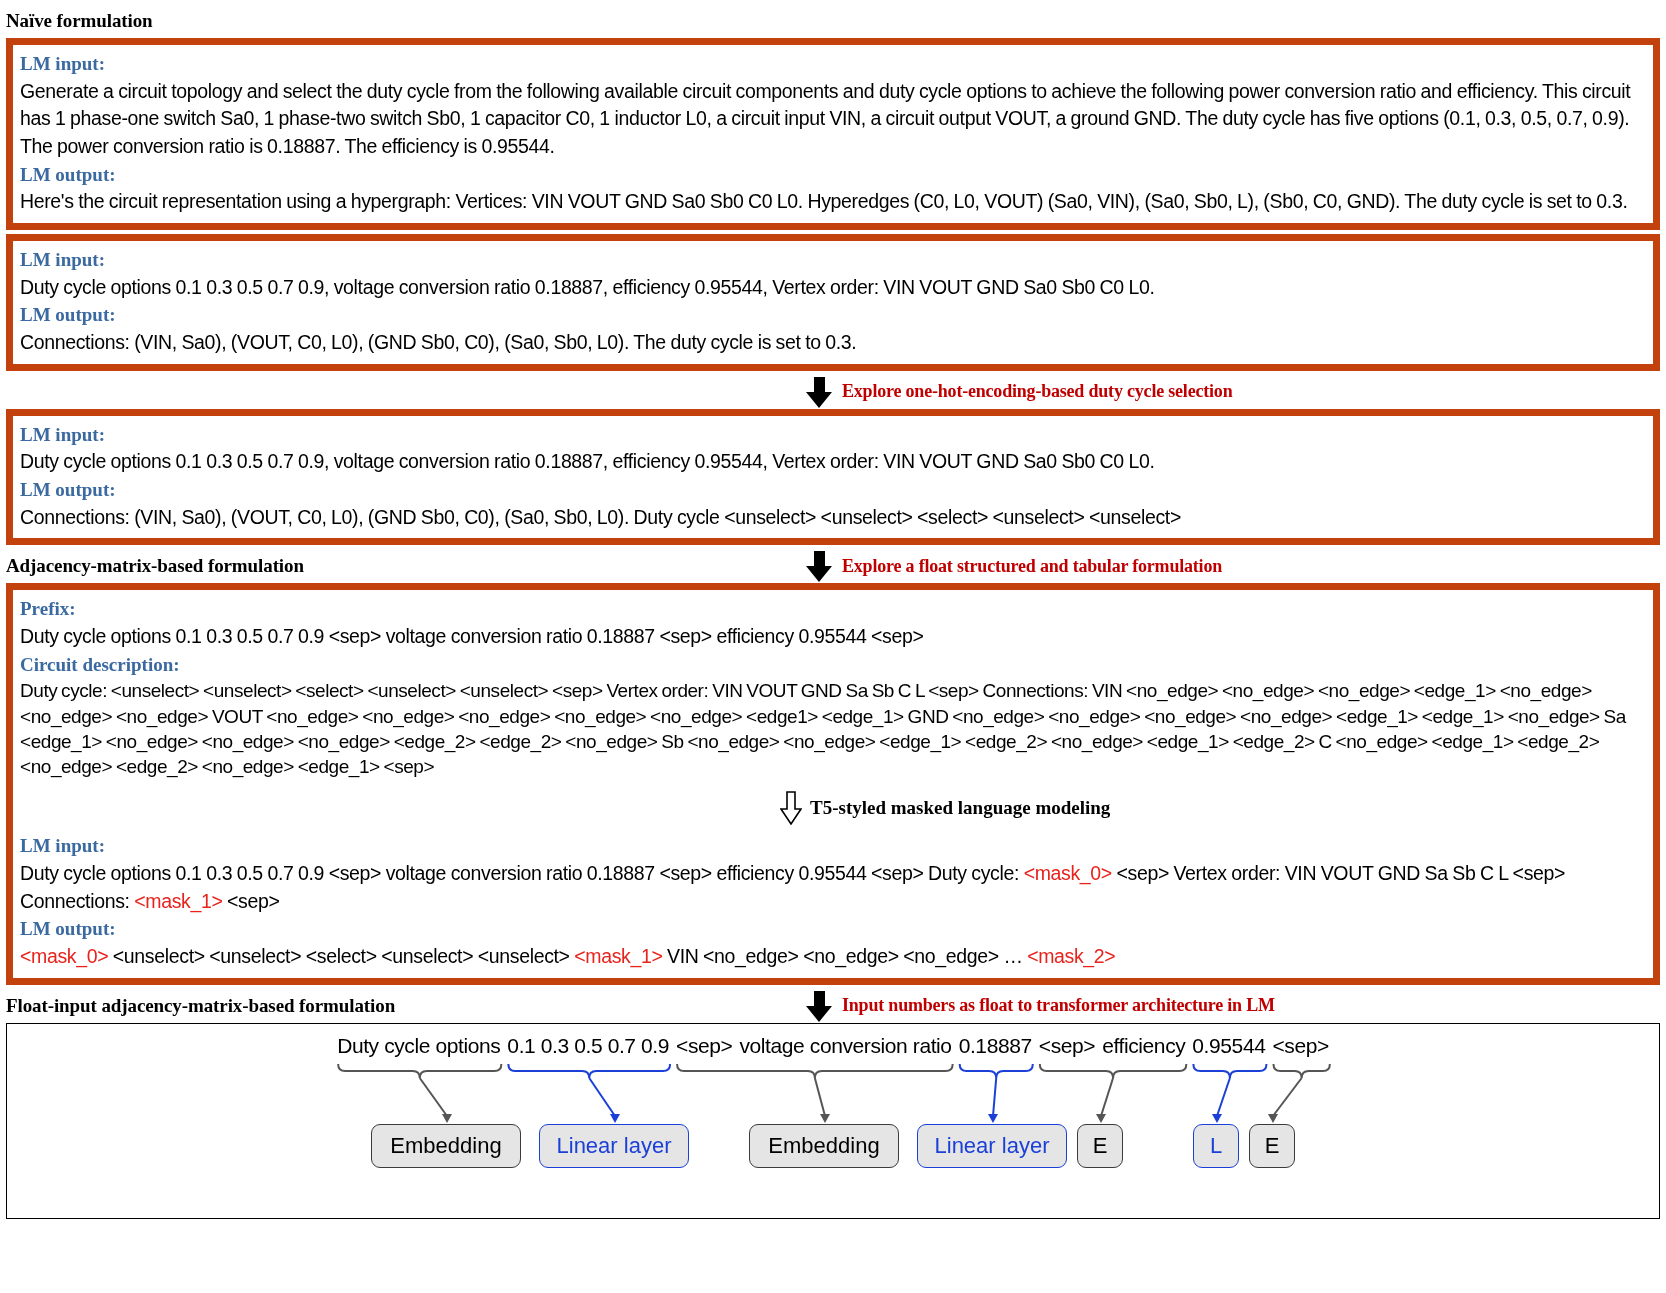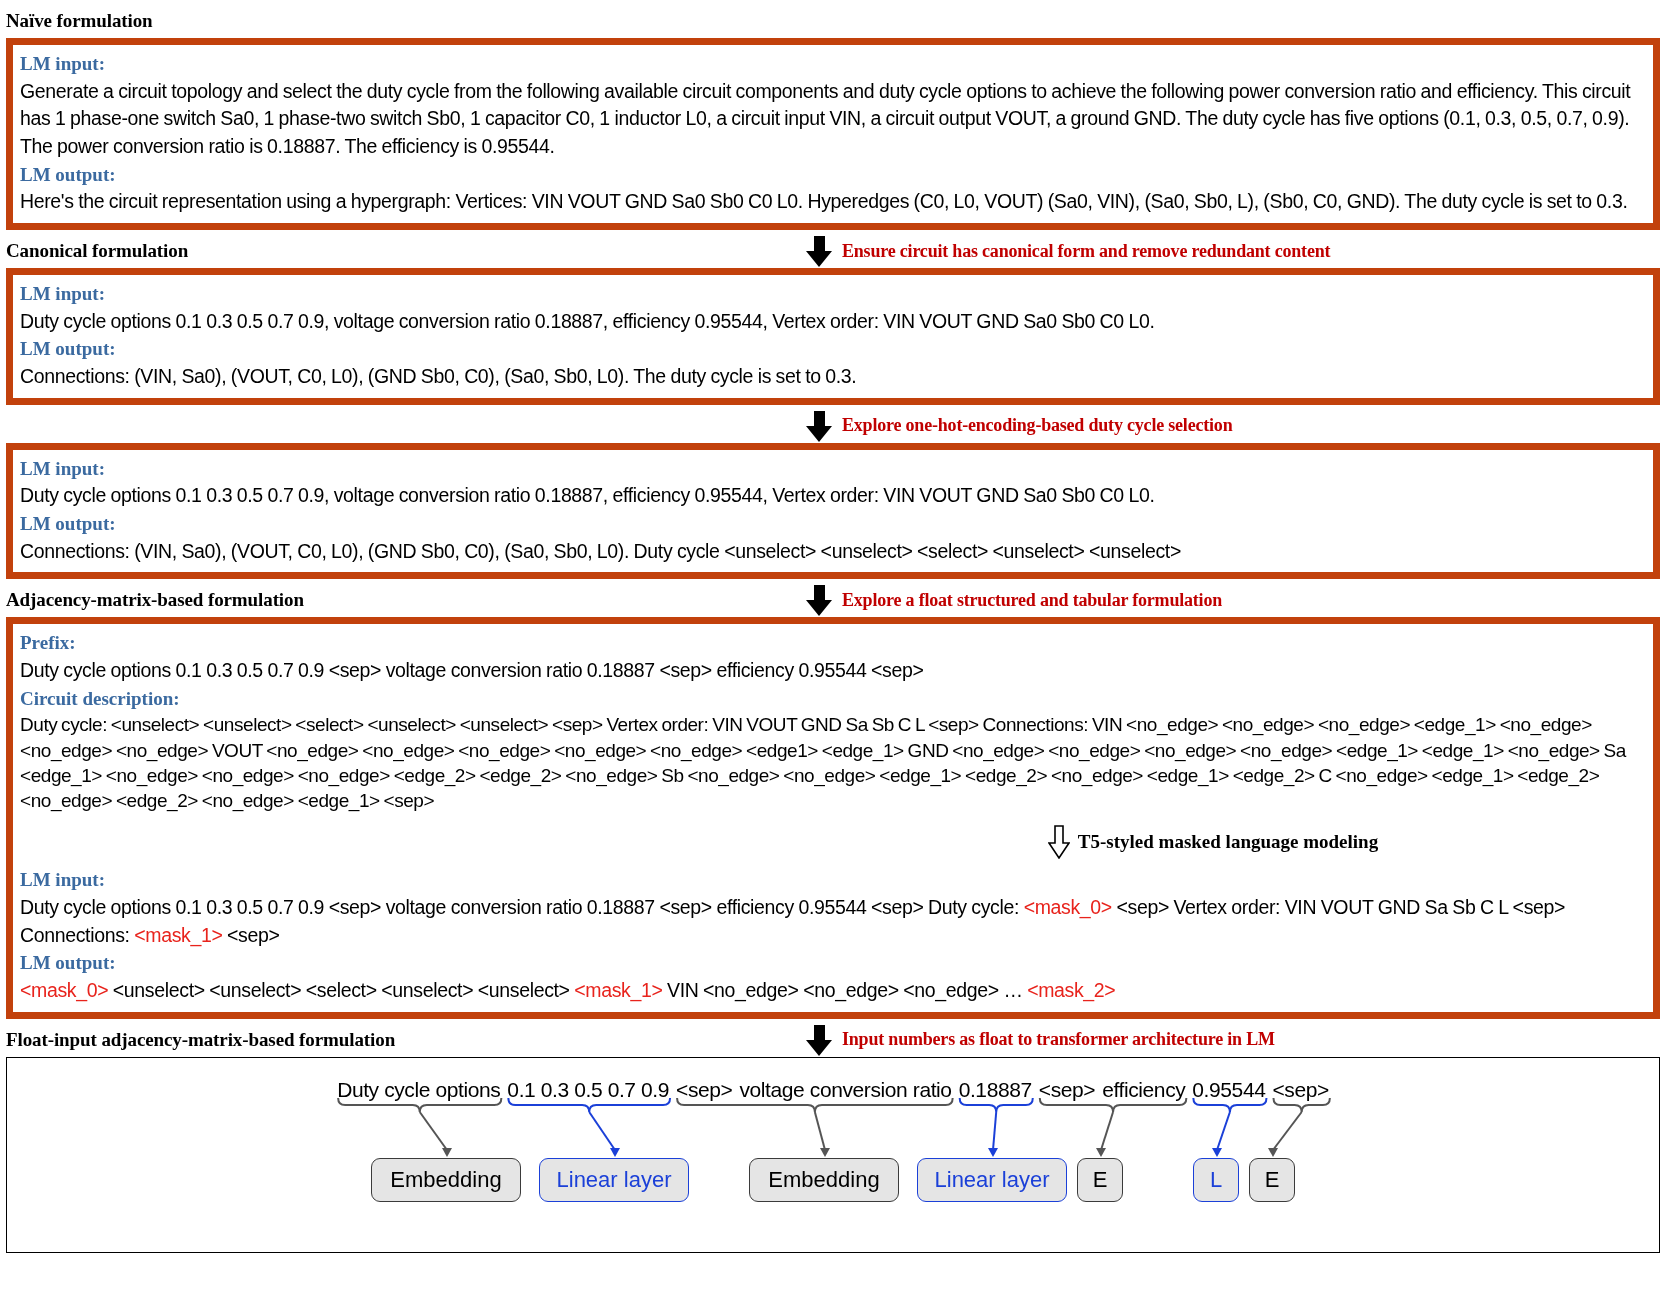--- a/index.html
+++ b/index.html
@@ -120,21 +120,21 @@
   
   .float-box {
     border: 1px solid #000;
     box-sizing: border-box;
     padding: 6px 0 8px 0;
     position: relative;
     height: 196px;
   }
   .float-tokens {
     display: flex;
-    align-items: flex-end;
+    align-items: flex-start;
     justify-content: center;
     font-family: "Liberation Sans", sans-serif;
     font-size: 21px;
     letter-spacing: -0.4px;
     height: 34px;
     padding-top: 4px;
   }
   .float-tokens .tok { white-space: nowrap; }
   .boxes-row {
     display: flex;
@@ -174,30 +174,20 @@
   <div class="section-head">
     <div class="section-title">Naïve formulation</div>
   </div>
   <div class="box">
     <div class="lbl">LM input:</div>
     <div class="txt">Generate a circuit topology and select the duty cycle from the following available circuit components and duty cycle options to achieve the following power conversion ratio and efficiency. This circuit has 1 phase-one switch Sa0, 1 phase-two switch Sb0, 1 capacitor C0, 1 inductor L0, a circuit input VIN, a circuit output VOUT, a ground GND. The duty cycle has five options (0.1, 0.3, 0.5, 0.7, 0.9). The power conversion ratio is 0.18887. The efficiency is 0.95544.</div>
     <div class="lbl">LM output:</div>
     <div class="txt">Here's the circuit representation using a hypergraph: Vertices: VIN VOUT GND Sa0 Sb0 C0 L0. Hyperedges (C0, L0, VOUT) (Sa0, VIN), (Sa0, Sb0, L), (Sb0, C0, GND). The duty cycle is set to 0.3.</div>
   </div>
 
-  <div class="section-head">
-    <div class="section-title">Canonical formulation</div>
-    <div class="transition">
-      <div class="arrow-down">
-        <div class="shaft"></div>
-          <div class="head"></div>
-      </div>
-      <div class="transition-label">Ensure circuit has canonical form and remove redundant content</div>
-    </div>
-  </div>
   <div class="box">
     <div class="lbl">LM input:</div>
     <div class="txt">Duty cycle options 0.1 0.3 0.5 0.7 0.9, voltage conversion ratio 0.18887, efficiency 0.95544, Vertex order: VIN VOUT GND Sa0 Sb0 C0 L0.</div>
     <div class="lbl">LM output:</div>
     <div class="txt">Connections: (VIN, Sa0), (VOUT, C0, L0), (GND Sb0, C0), (Sa0, Sb0, L0). The duty cycle is set to 0.3.</div>
   </div>
 
   <div class="section-head">
     <div class="transition">
       <div class="arrow-down">
@@ -223,21 +213,21 @@
       </div>
       <div class="transition-label">Explore a float structured and tabular formulation</div>
     </div>
   </div>
   <div class="box">
     <div class="lbl">Prefix:</div>
     <div class="txt">Duty cycle options 0.1 0.3 0.5 0.7 0.9 &lt;sep&gt; voltage conversion ratio 0.18887 &lt;sep&gt; efficiency 0.95544 &lt;sep&gt;</div>
     <div class="lbl">Circuit description:</div>
     <div class="txt txt-dense">Duty cycle: &lt;unselect&gt; &lt;unselect&gt; &lt;select&gt; &lt;unselect&gt; &lt;unselect&gt; &lt;sep&gt; Vertex order: VIN  VOUT GND Sa Sb C L &lt;sep&gt;  Connections: VIN &lt;no_edge&gt; &lt;no_edge&gt; &lt;no_edge&gt; &lt;edge_1&gt; &lt;no_edge&gt; &lt;no_edge&gt; &lt;no_edge&gt; VOUT &lt;no_edge&gt; &lt;no_edge&gt; &lt;no_edge&gt; &lt;no_edge&gt; &lt;no_edge&gt; &lt;edge1&gt; &lt;edge_1&gt; GND &lt;no_edge&gt; &lt;no_edge&gt; &lt;no_edge&gt; &lt;no_edge&gt; &lt;edge_1&gt; &lt;edge_1&gt; &lt;no_edge&gt; Sa &lt;edge_1&gt; &lt;no_edge&gt; &lt;no_edge&gt; &lt;no_edge&gt; &lt;edge_2&gt; &lt;edge_2&gt; &lt;no_edge&gt; Sb &lt;no_edge&gt; &lt;no_edge&gt; &lt;edge_1&gt; &lt;edge_2&gt; &lt;no_edge&gt; &lt;edge_1&gt; &lt;edge_2&gt; C &lt;no_edge&gt; &lt;edge_1&gt; &lt;edge_2&gt; &lt;no_edge&gt; &lt;edge_2&gt; &lt;no_edge&gt; &lt;edge_1&gt; &lt;sep&gt;</div>
 
-    <div style="display:flex;align-items:center;justify-content:center;margin:12px 0 8px 760px;gap:8px;">
+    <div style="display:flex;align-items:center;justify-content:flex-start;margin:12px 0 8px 760px;gap:8px;">
       <div class="arrow-hollow">
         <svg width="22" height="34" viewBox="0 0 22 34">
           <path d="M7 1 L15 1 L15 18 L21 18 L11 33 L1 18 L7 18 Z" fill="#ffffff" stroke="#000000" stroke-width="1.6"></path>
         </svg>
       </div>
       <div style="font-family:'Liberation Serif',serif;font-weight:bold;font-size:19px;white-space:nowrap;">T5-styled masked language modeling</div>
     </div>
 
     <div class="lbl">LM input:</div>
     <div class="txt"><span>Duty cycle options 0.1 0.3 0.5 0.7 0.9 &lt;sep&gt; voltage conversion ratio 0.18887 &lt;sep&gt; efficiency 0.95544 &lt;sep&gt; Duty cycle: </span><span class="red">&lt;mask_0&gt;</span><span> &lt;sep&gt; Vertex order: VIN  VOUT GND Sa Sb C L &lt;sep&gt; Connections: </span><span class="red">&lt;mask_1&gt;</span><span> &lt;sep&gt;</span></div>

